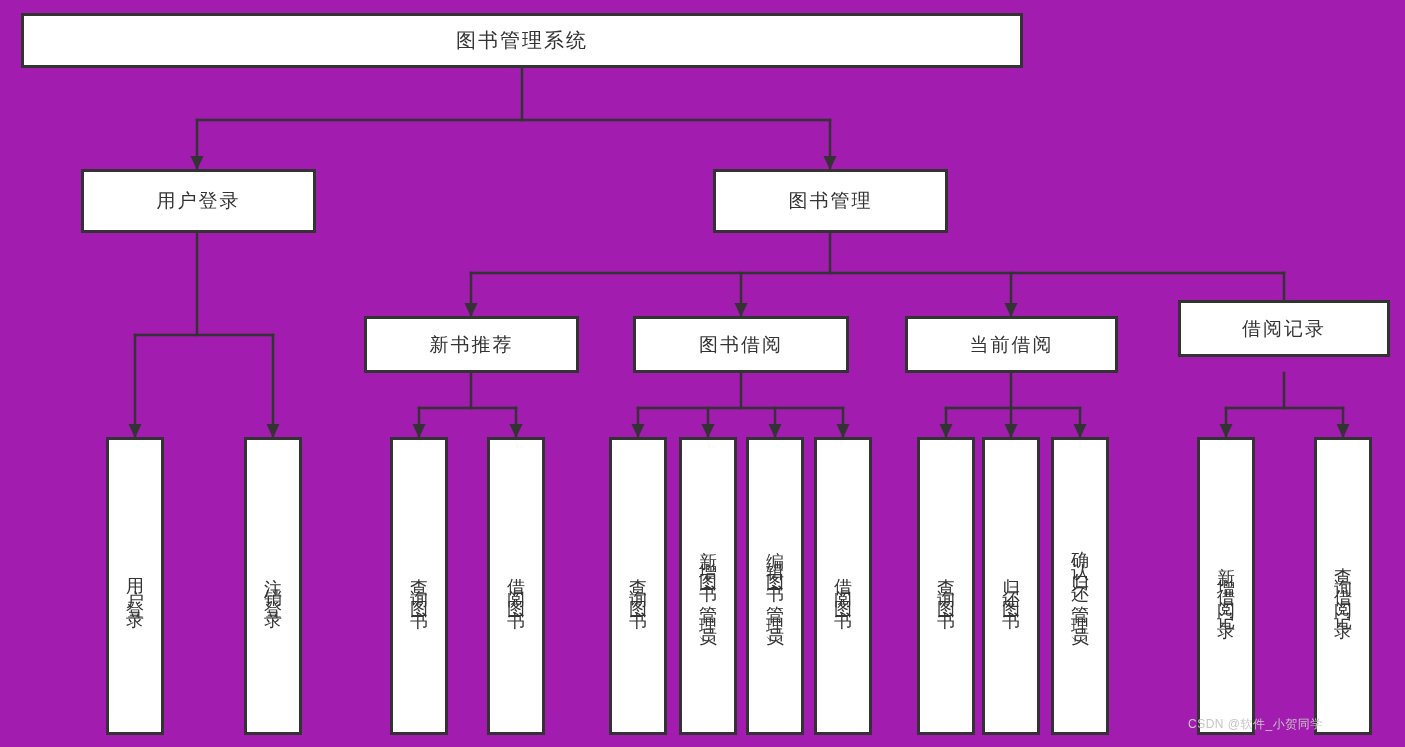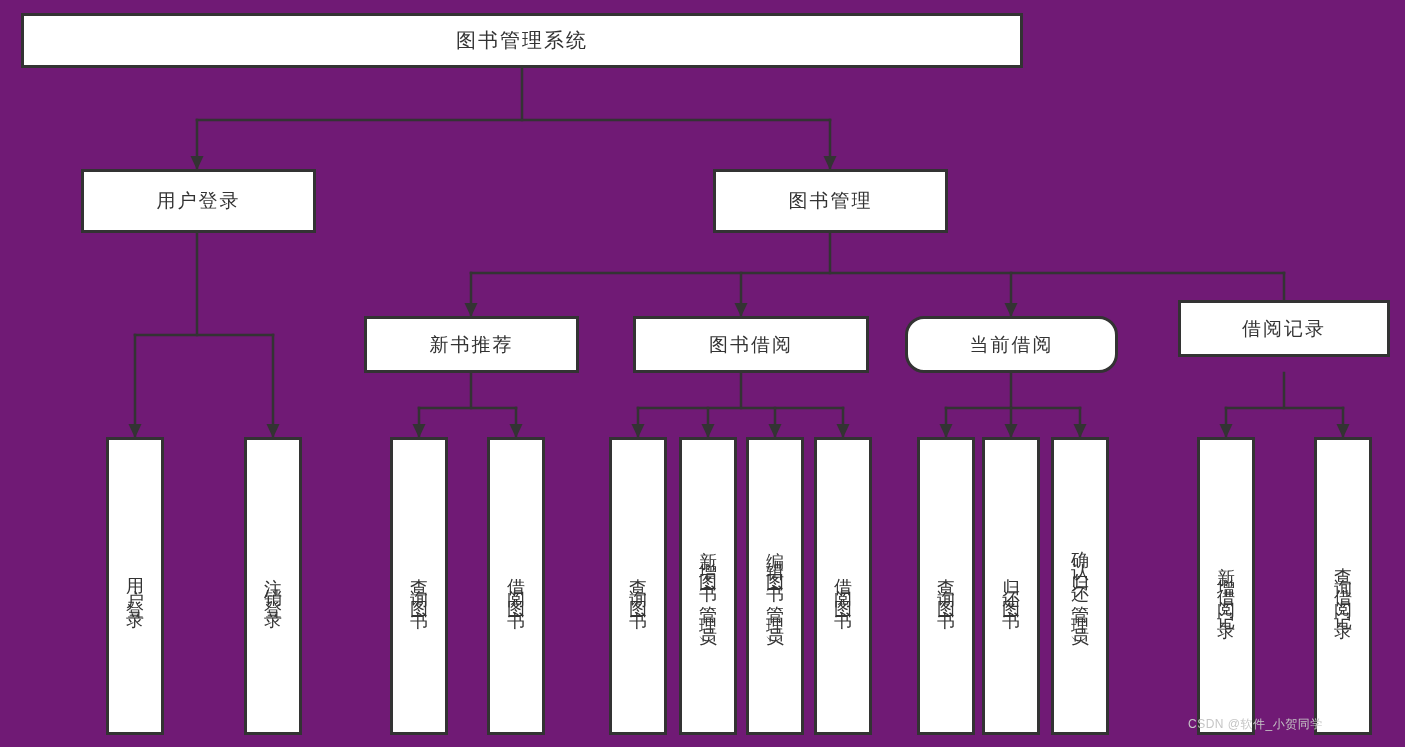--- a/index.html
+++ b/index.html
@@ -4,21 +4,21 @@
 <style>
   html, body {
     margin: 0;
     padding: 0;
     background: #ffffff;
   }
   .stage {
     position: relative;
     width: 1405px;
     height: 747px;
-    background: #701a75;
+    background: #a21caf;
     font-family: "Liberation Sans", "DejaVu Sans", sans-serif;
     overflow: hidden;
   }
   .connectors {
     position: absolute;
     left: 0;
     top: 0;
     width: 1405px;
     height: 747px;
   }
@@ -113,22 +113,22 @@
       <line x1="1343" y1="408" x2="1343" y2="437" marker-end="url(#arrow)"></line>
     </g>
   </svg>
 
   <div class="node root-node" style="left:21px; top:13px; width:1002px; height:55px;">图书管理系统</div>
 
   <div class="node h-node" style="left:81px; top:169px; width:235px; height:64px;">用户登录</div>
   <div class="node h-node" style="left:364px; top:316px; width:215px; height:57px;">新书推荐</div>
 
   <div class="node h-node" style="left:713px; top:169px; width:235px; height:64px;">图书管理</div>
-  <div class="node h-node" style="left:633px; top:316px; width:236px; height:57px;">图书借阅</div>
-  <div class="node h-node" style="left:905px; top:316px; width:213px; height:57px;border-radius:19px;">当前借阅</div>
+  <div class="node h-node" style="left:633px; top:316px; width:216px; height:57px;">图书借阅</div>
+  <div class="node h-node" style="left:905px; top:316px; width:213px; height:57px;">当前借阅</div>
   <div class="node h-node" style="left:1178px; top:300px; width:212px; height:57px;">借阅记录</div>
 
   <div class="node leaf" style="left:106px; top:437px; width:58px; height:298px;">用户登录</div>
   <div class="node leaf" style="left:244px; top:437px; width:58px; height:298px;">注销登录</div>
 
   <div class="node leaf" style="left:390px; top:437px; width:58px; height:298px;">查询图书</div>
   <div class="node leaf" style="left:487px; top:437px; width:58px; height:298px;">借阅图书</div>
 
   <div class="node leaf" style="left:609px; top:437px; width:58px; height:298px;">查询图书</div>
   <div class="node leaf" style="left:679px; top:437px; width:58px; height:298px;">新增图书（管理员）</div>

